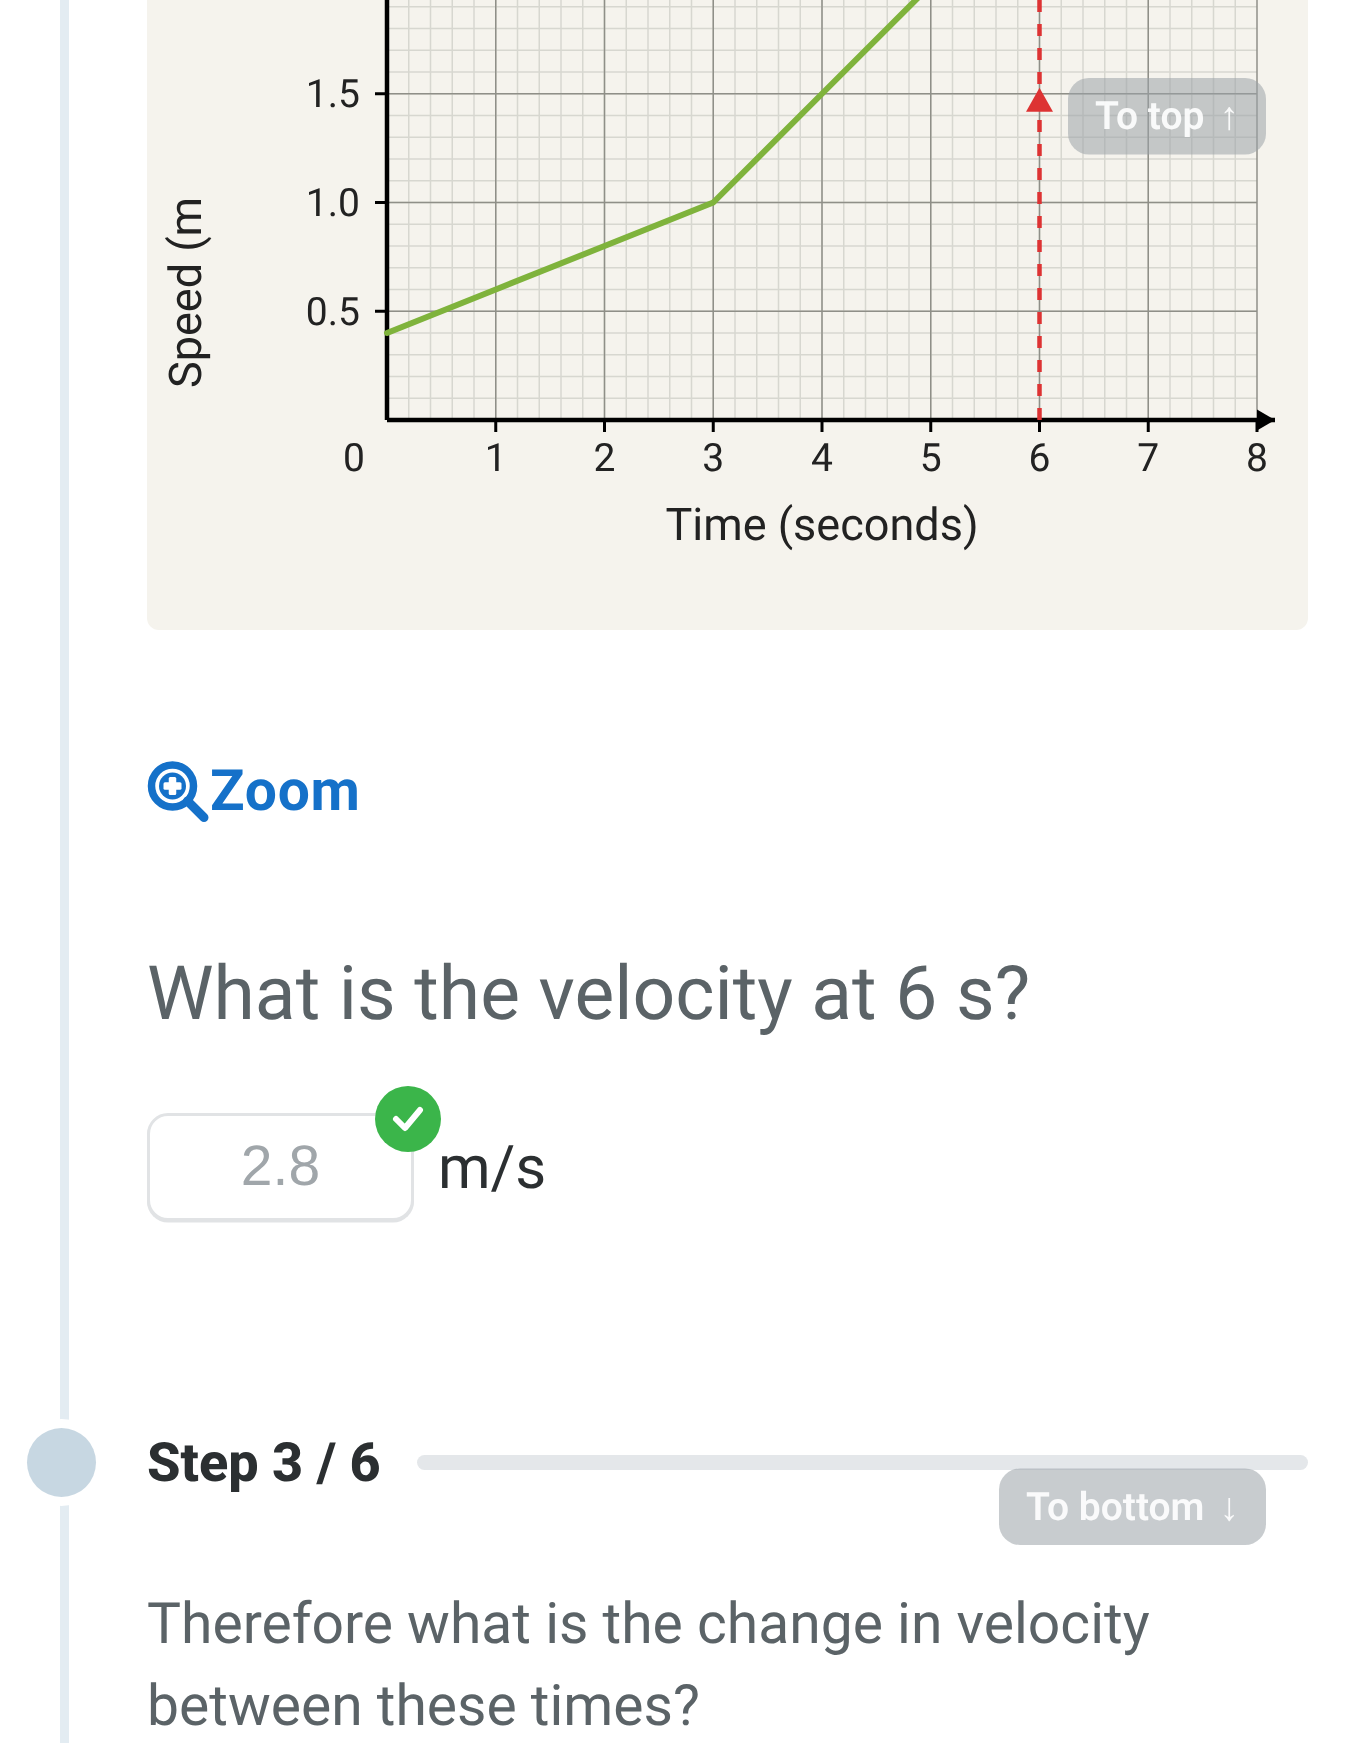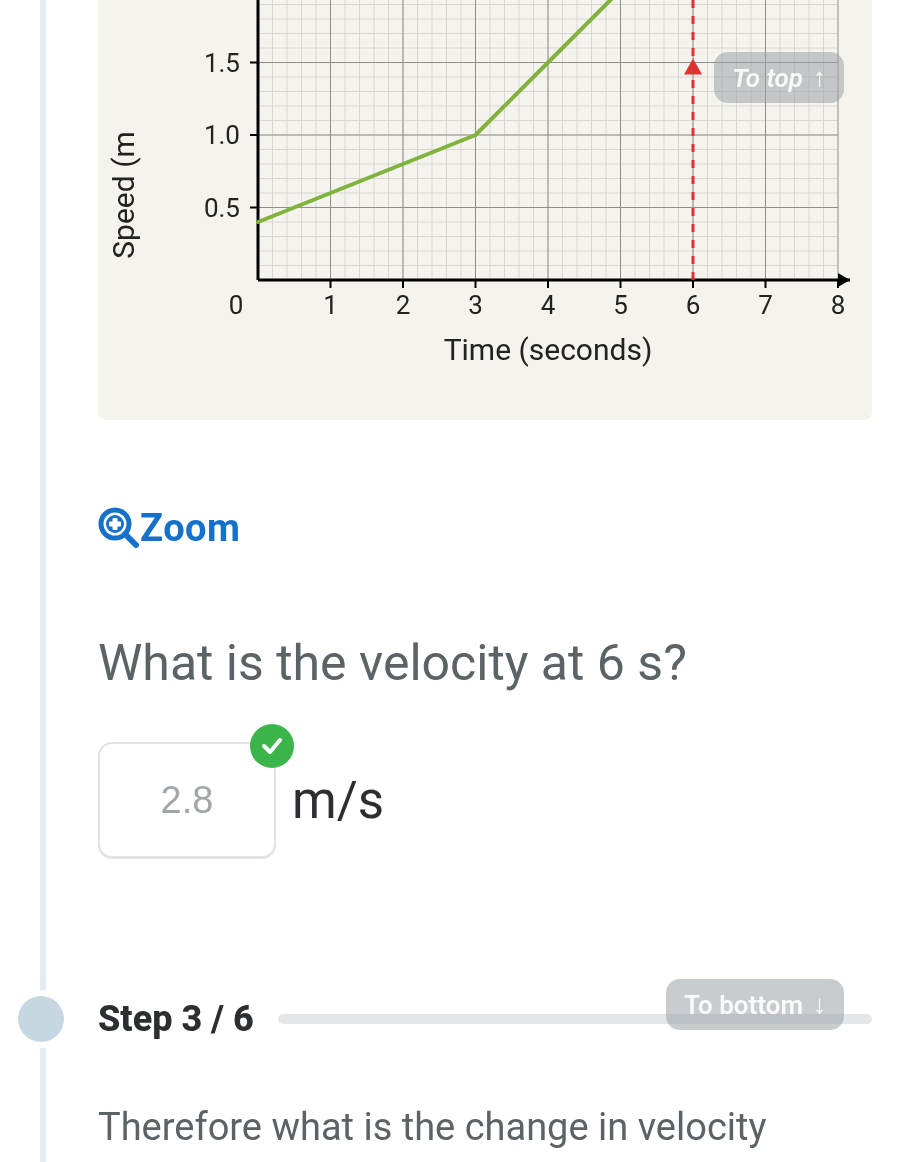--- a/index.html
+++ b/index.html
@@ -56,21 +56,20 @@
     gap: 10px;
     cursor: pointer;
   }
   .pill .arrow {
     font-size: 26px;
     font-weight: 700;
   }
   .to-top {
     top: 52px;
     right: 28px;
-    font-style: italic;
   }
   .to-bottom {
     top: 979px;
     right: 28px;
   }
 
   
   .zoom-row {
     display: flex;
     align-items: center;
@@ -100,21 +99,21 @@
   
   .answer-row {
     display: flex;
     align-items: center;
     gap: 16px;
     position: relative;
     margin-bottom: 140px;
   }
   .answer-box {
     width: 178px;
-    height: 116px;
+    height: 72px;
     border: 2px solid #e1e3e5;
     border-radius: 14px;
     background: #fff;
     font-size: 38px;
     color: #a0a6aa;
     text-align: center;
     position: relative;
     box-shadow: 0 1px 0 #e1e3e5;
   }
   .answer-box input {
@@ -134,21 +133,21 @@
     width: 44px;
     height: 44px;
     background: #3bb54a;
     border-radius: 50%;
     display: flex;
     align-items: center;
     justify-content: center;
   }
   .check-badge svg { display: block; }
   .unit {
-    font-size: 51px;
+    font-size: 40px;
     color: #2b2f31;
     text-align: center;
   }
 
   
   .step-row {
     display: flex;
     align-items: center;
     gap: 24px;
     position: relative;

